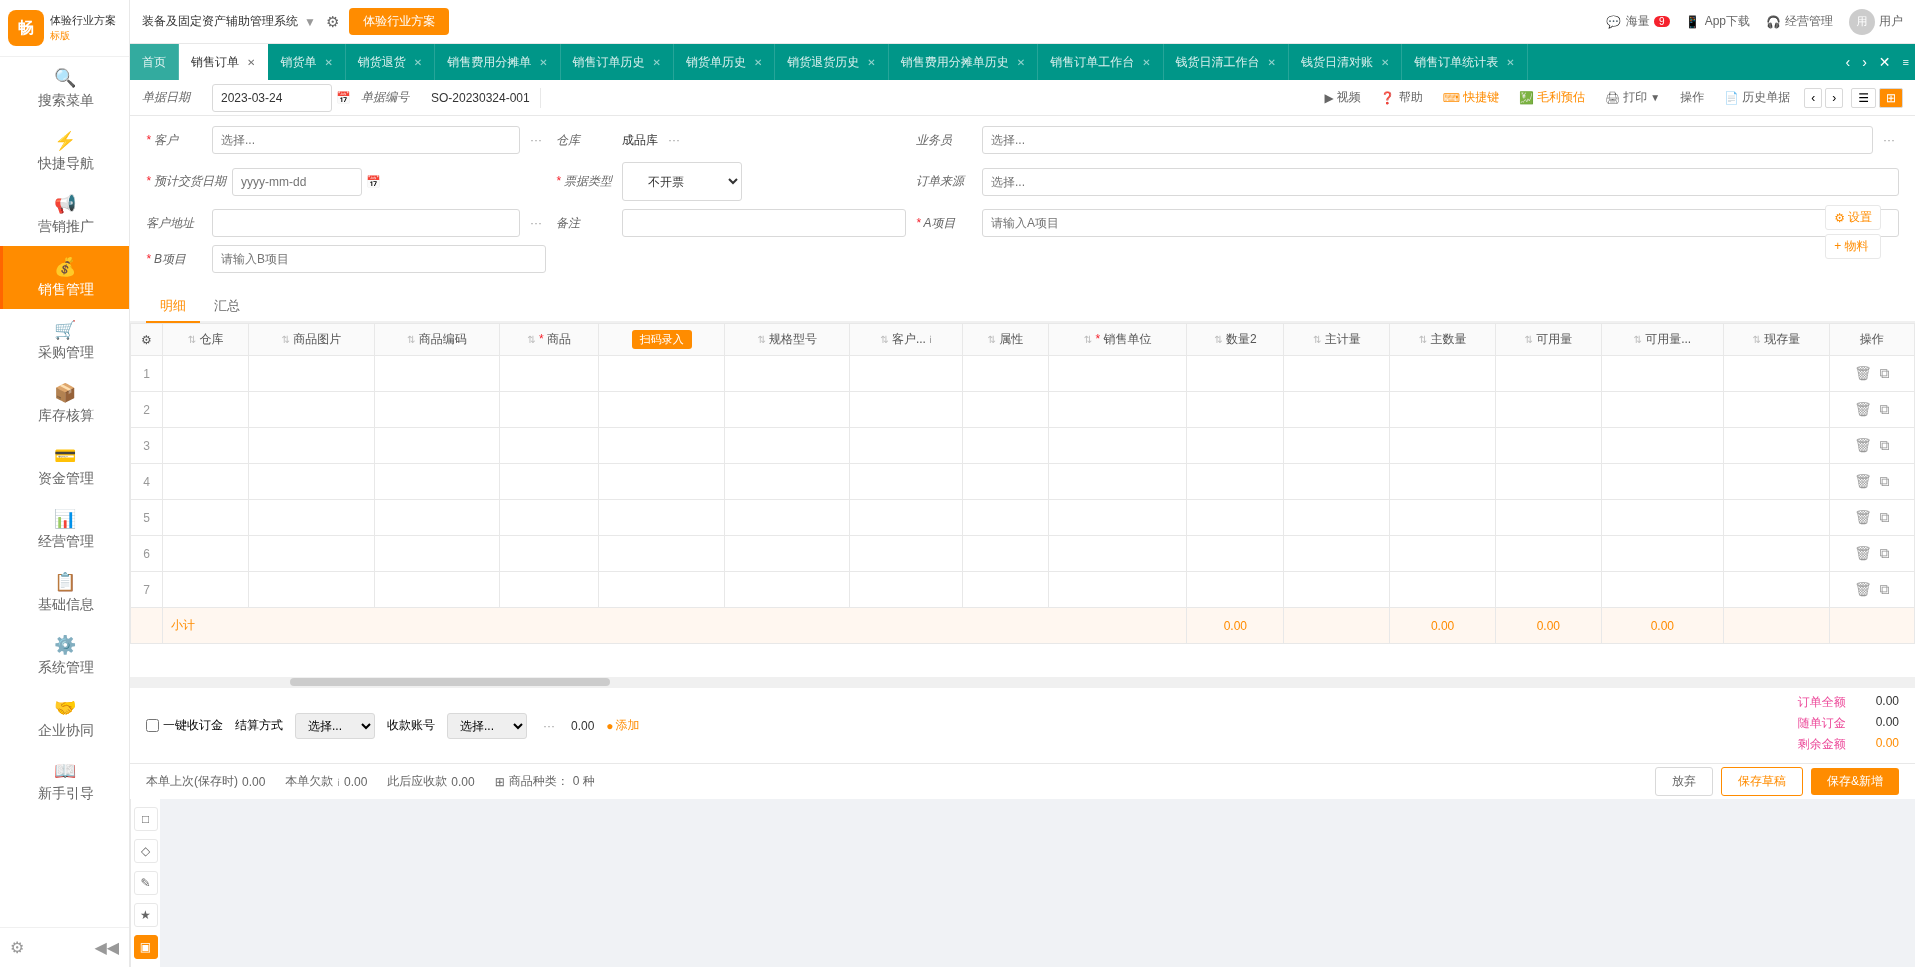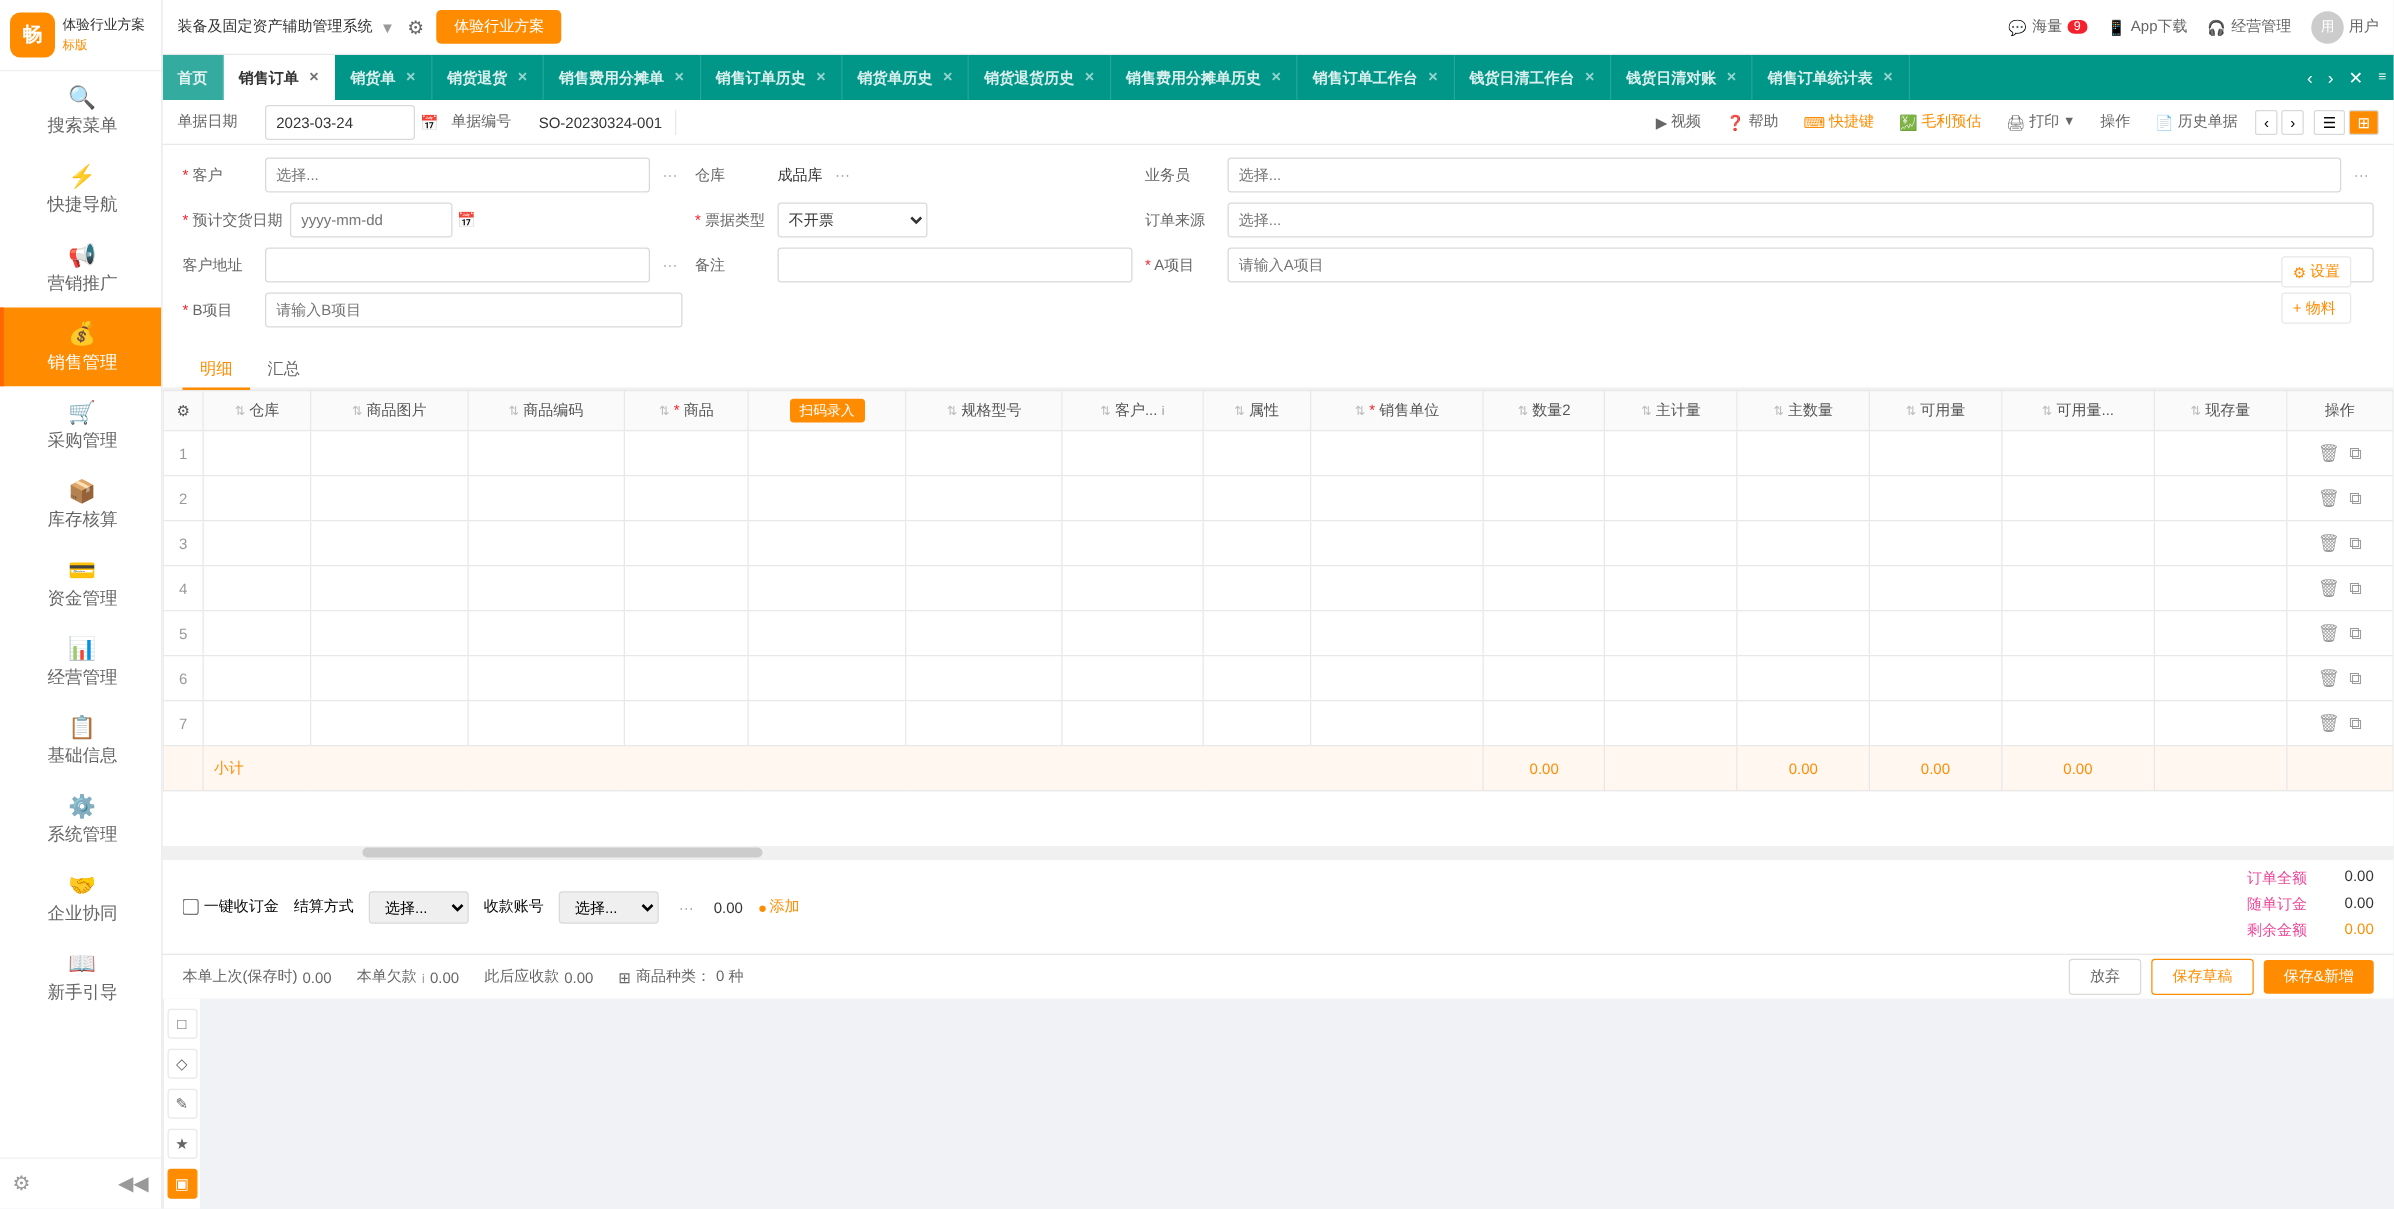--- a/index.html
+++ b/index.html
@@ -122,21 +122,20 @@
       padding: 0 12px;
       display: flex;
       align-items: center;
       gap: 6px;
       cursor: pointer;
       color: rgba(255,255,255,0.85);
       font-size: 12px;
       white-space: nowrap;
       border-right: 1px solid rgba(255,255,255,0.15);
       position: relative;
-      font-weight: bold;
     }
     .tab-item.active { background: #fff; color: #333; }
     .tab-item.active-home { background: rgba(255,255,255,0.2); }
     .tab-close { font-size: 10px; opacity: 0.7; margin-left: 2px; }
     .tab-nav-btn { color: white; background: none; border: none; cursor: pointer; padding: 0 6px; font-size: 14px; }
     .tab-actions { margin-left: auto; display: flex; align-items: center; }
 
     
     .content-area {
       flex: 1;
@@ -185,40 +184,41 @@
       display: flex;
       align-items: center;
       gap: 6px;
       flex: 1;
     }
     .form-label {
       color: #666;
       white-space: nowrap;
       font-size: 12px;
       min-width: 60px;
+      font-style: italic;
     }
     .form-label.required::before { content: '* '; color: #f5222d; }
     .form-input {
       flex: 1;
       height: 28px;
       border: 1px solid #d9d9d9;
       border-radius: 3px;
       padding: 0 8px;
       color: #999;
       background: #fff;
       font-size: 12px;
       outline: none;
     }
     .form-ellipsis { color: #999; cursor: pointer; padding: 0 4px; }
     .form-select {
       flex: 1;
-      height: 28px;
+      height: 39px;
       border: 1px solid #d9d9d9;
       border-radius: 3px;
-      padding: 0 4px;
+      padding: 0 21px;
       color: #333;
       background: #fff;
       font-size: 12px;
       outline: none;
     }
     .date-field {
       display: flex;
       align-items: center;
       gap: 4px;
     }

